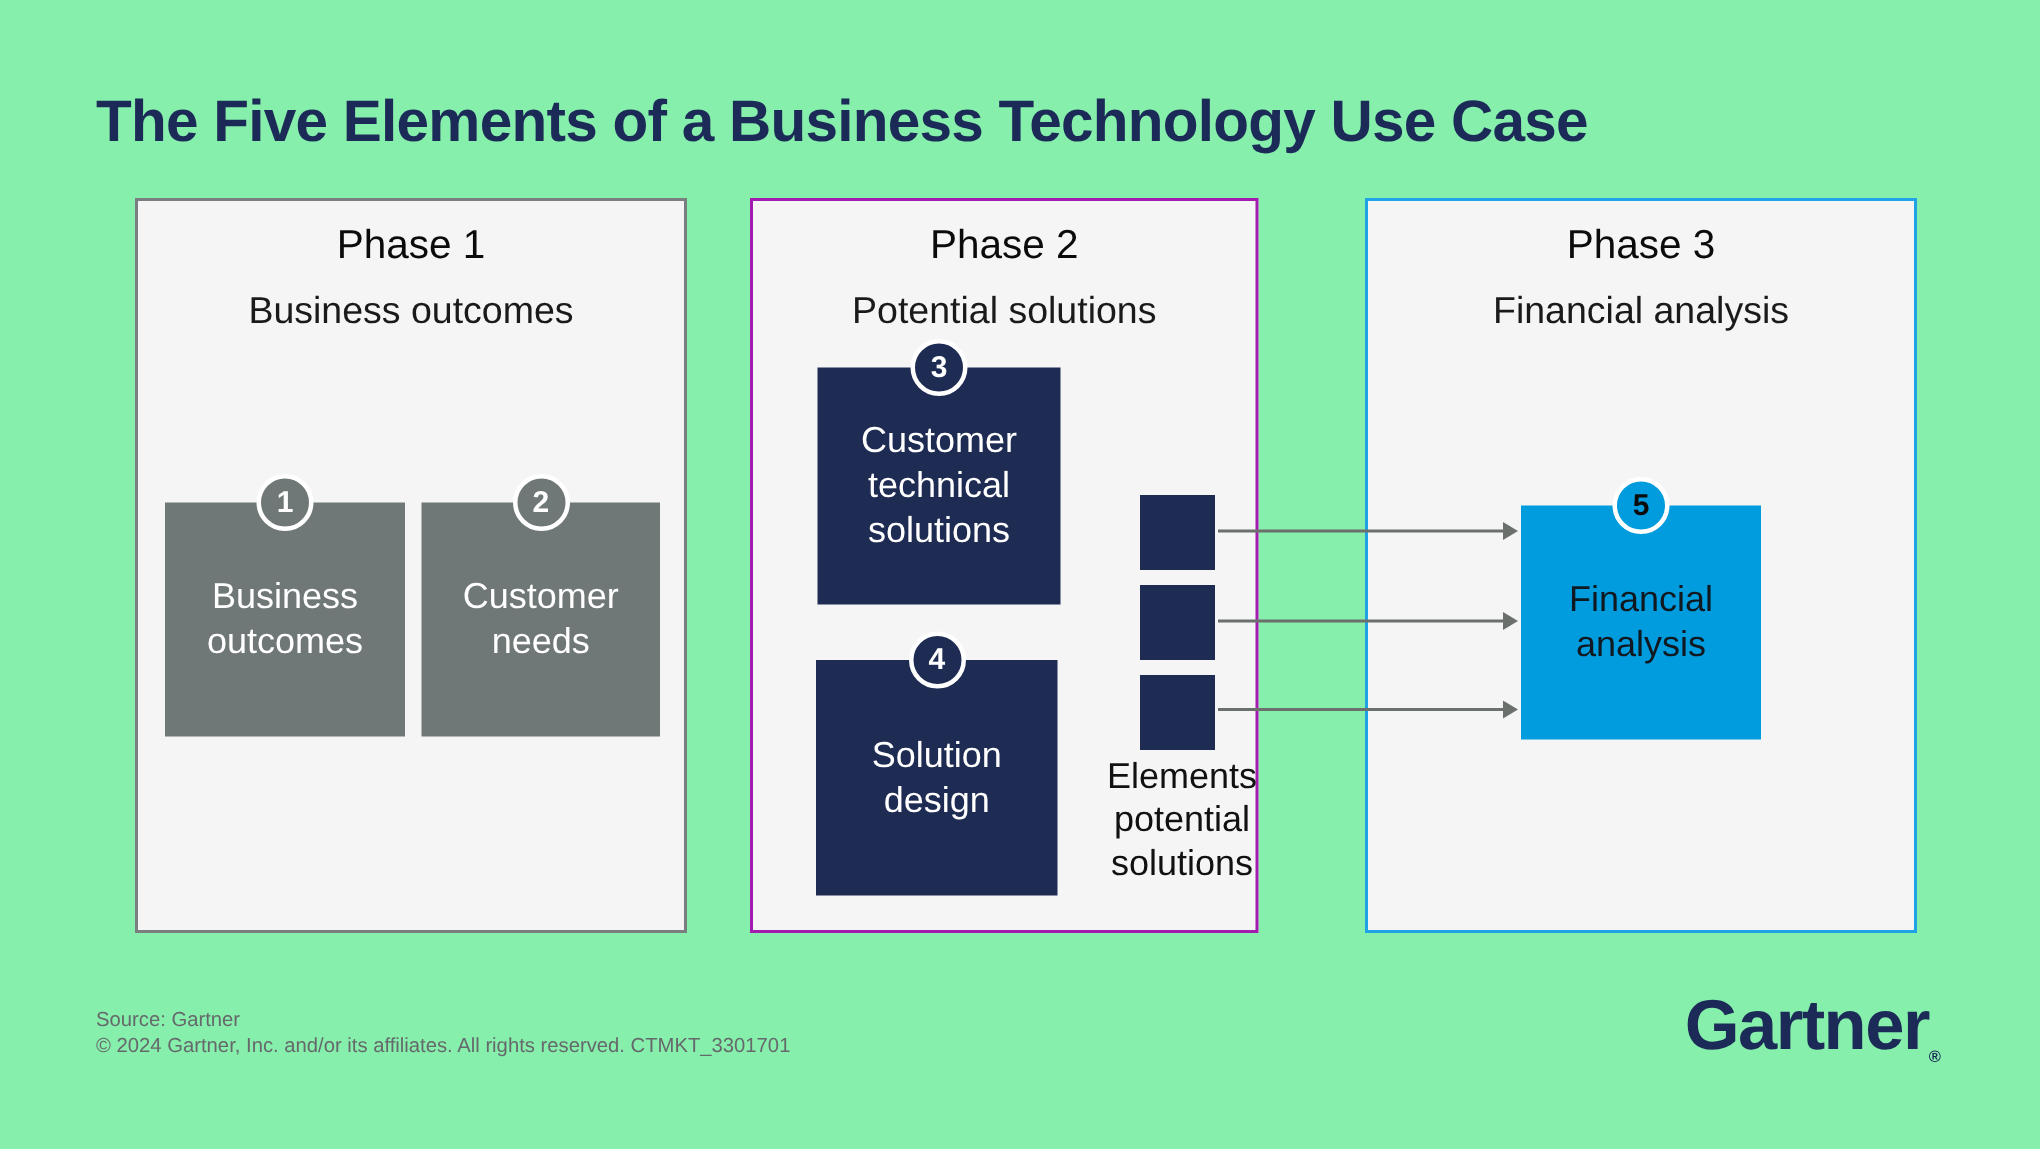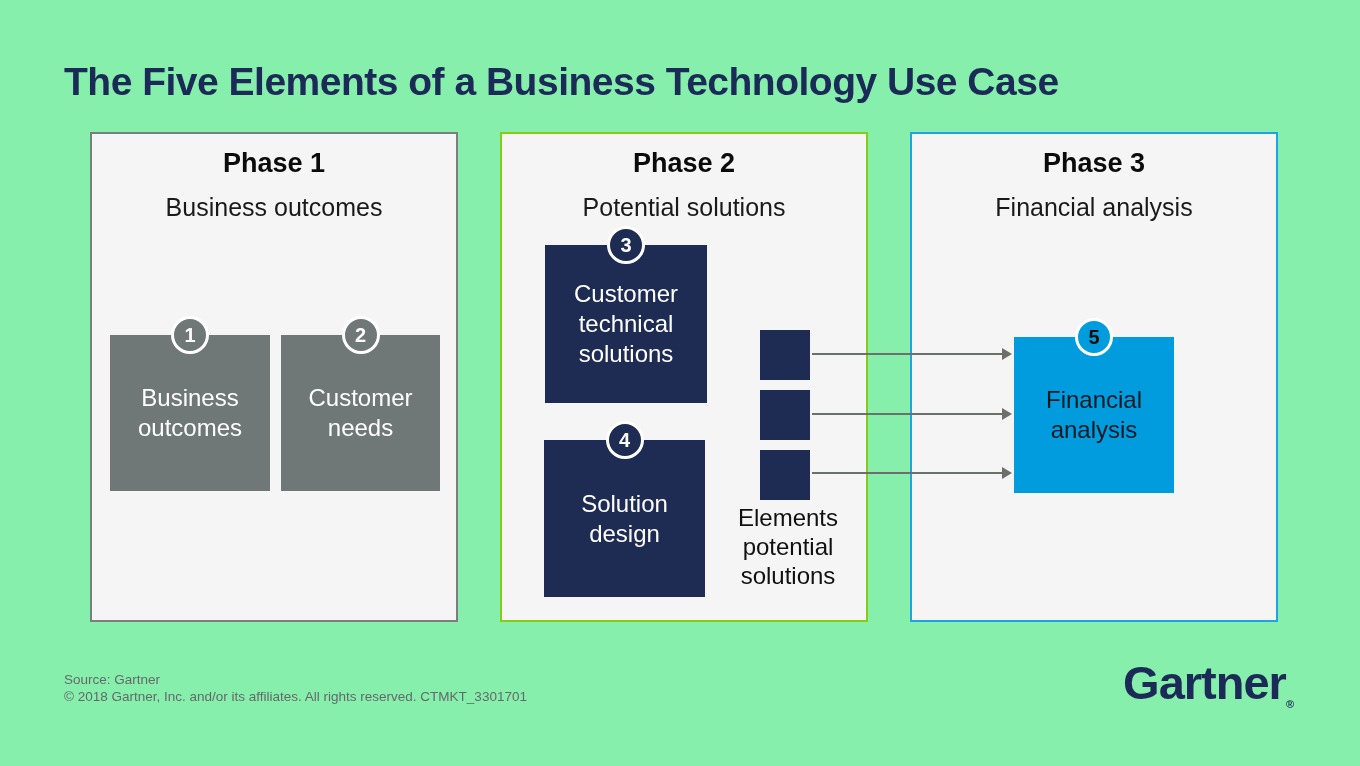--- a/index.html
+++ b/index.html
@@ -9,25 +9,25 @@
   }
   .title{
     position:absolute;left:64px;top:60px;margin:0;
     font-size:39px;font-weight:bold;letter-spacing:-0.5px;color:#1C2A57;
   }
   .panel{
     position:absolute;top:132px;width:368px;height:490px;
     box-sizing:border-box;background:#F5F5F6;
   }
   .p1{left:90px;border:2px solid #7B7E80;}
-  .p2{left:500px;width:368px;border:2px solid #84cc16;}
+  .p2{left:500px;width:339px;border:2px solid #a21caf;}
   .p3{left:910px;border:2px solid #1FA3E6;}
   .phase-label{
     position:absolute;left:0;top:14px;width:100%;text-align:center;
-    font-size:27px;font-weight:bold;color:#0B0B0B;
+    font-size:27px;font-weight:normal;color:#0B0B0B;
   }
   .phase-subtitle{
     position:absolute;left:0;top:59px;width:100%;text-align:center;
     font-size:25px;color:#1A1A1A;
   }
   .ebox{
     position:absolute;display:flex;align-items:center;justify-content:center;
     text-align:center;box-sizing:border-box;
   }
   .ebox .box-label{font-size:24px;line-height:30px;}
@@ -115,18 +115,18 @@
       <span class="box-label">Financial analysis</span>
     </div>
   </section>
 
   <div class="arrow" style="top:353px;"></div>
   <div class="arrow" style="top:413px;"></div>
   <div class="arrow" style="top:472px;"></div>
 
   <div class="footer">
     <div>Source: Gartner</div>
-    <div>© 2018 Gartner, Inc. and/or its affiliates. All rights reserved. CTMKT_3301701</div>
+    <div>© 2024 Gartner, Inc. and/or its affiliates. All rights reserved. CTMKT_3301701</div>
   </div>
 
   <div class="logo"><span>Gartner</span><span class="reg">®</span></div>
 
 </div>
 
 </body></html>

